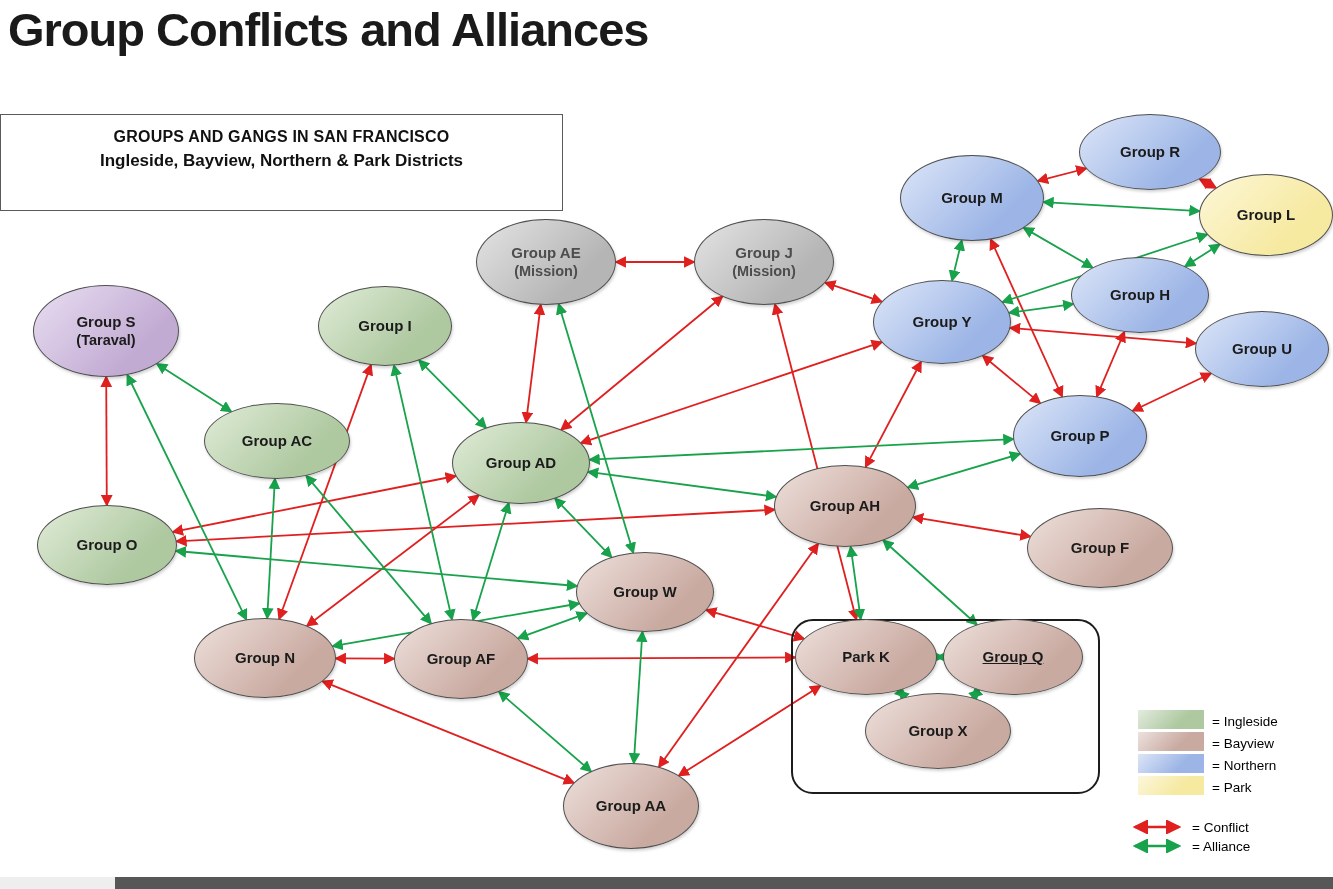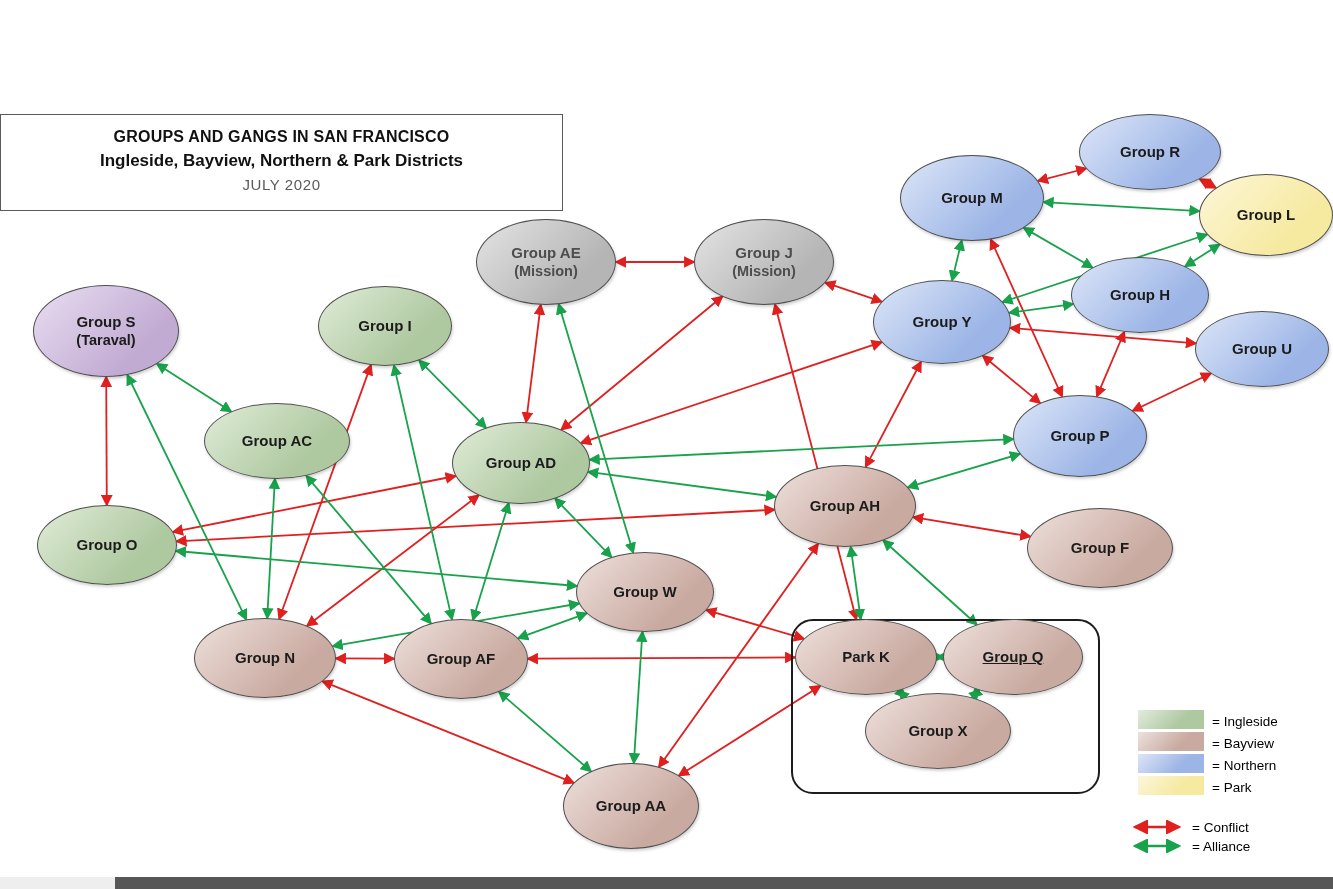--- a/index.html
+++ b/index.html
@@ -57,25 +57,25 @@
   #scrollbar-thumb {
     position:absolute; left:115px; top:0; height:12px; width:1218px;
     background:#575757;
   }
 </style>
 </head>
 <body>
 
 <div id="stage">
 
+  <h1 id="page-title">Group Conflicts and Alliances</h1>
 
   <div id="info-box">
     <div id="info-line1">GROUPS AND GANGS IN SAN FRANCISCO</div>
     <div id="info-line2">Ingleside, Bayview, Northern &amp; Park Districts</div>
-    <div id="info-line3">JULY 2020</div>
   </div>
 
   <svg id="edge-layer" width="1333" height="889" viewBox="0 0 1333 889" xmlns="http://www.w3.org/2000/svg">
     <defs>
         <marker id="arr-conflict" viewBox="0 0 10 10" refX="8.5" refY="5" markerWidth="6.5" markerHeight="6.5" orient="auto-start-reverse">
           <path d="M0,0 L10,5 L0,10 z" fill="#e01f1f"></path>
         </marker>
         <marker id="arr-alliance" viewBox="0 0 10 10" refX="8.5" refY="5" markerWidth="6.5" markerHeight="6.5" orient="auto-start-reverse">
           <path d="M0,0 L10,5 L0,10 z" fill="#18a24b"></path>
         </marker>

